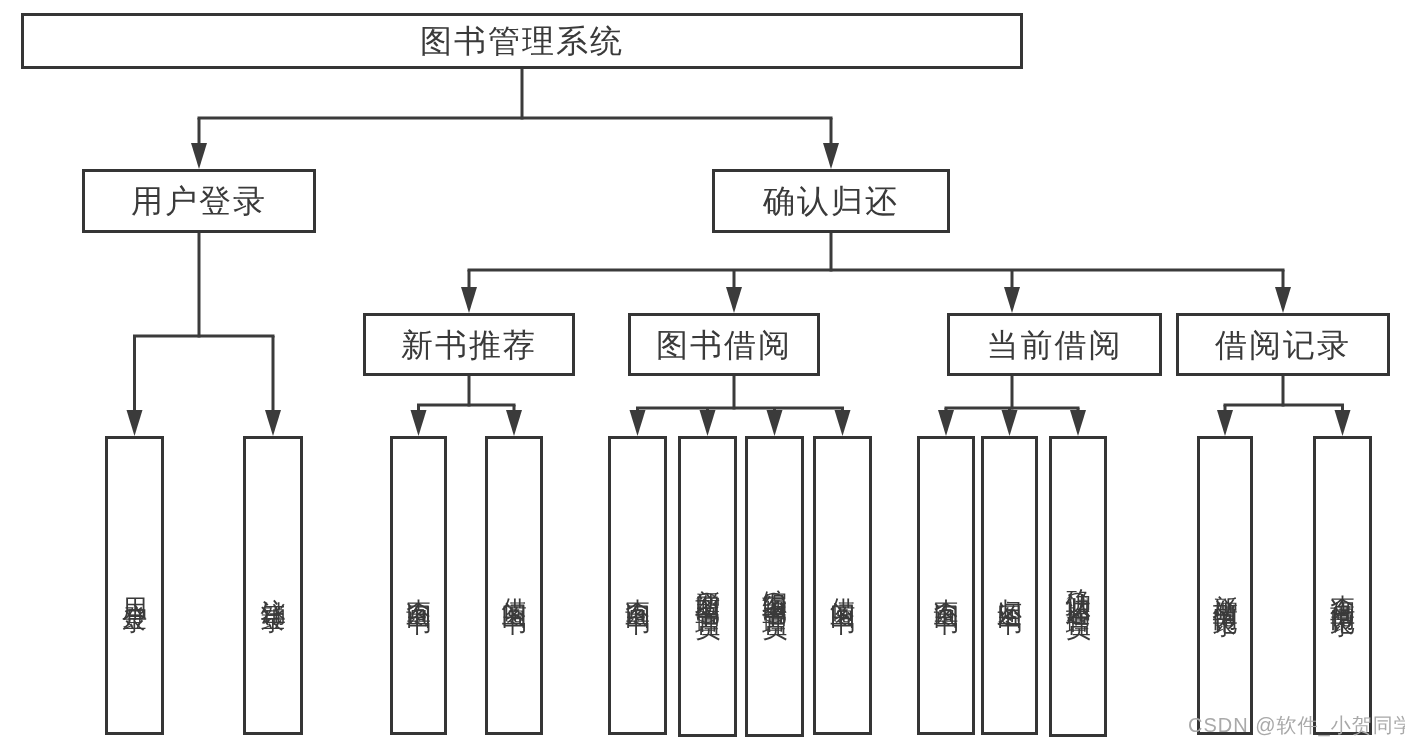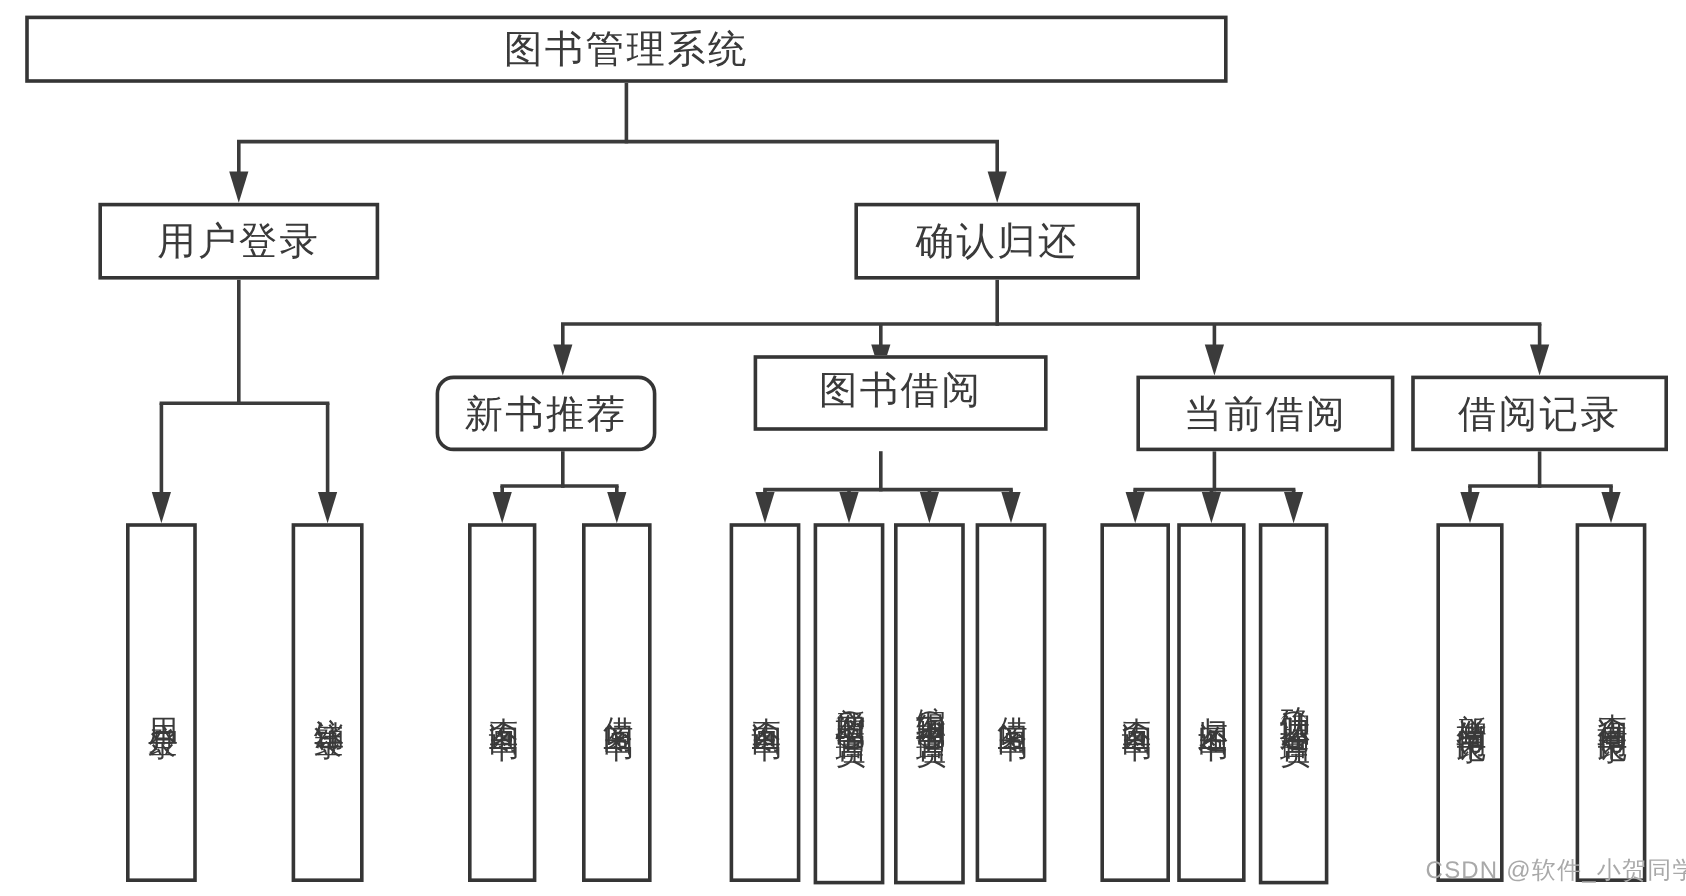--- a/index.html
+++ b/index.html
@@ -141,24 +141,24 @@
     <span class="lbl">图书管理系统</span>
   </div>
 
   <div class="node h" style="left:82px; top:169px; width:234px; height:64px;">
     <span class="lbl">用户登录</span>
   </div>
   <div class="node h" style="left:712px; top:169px; width:238px; height:64px;">
     <span class="lbl">确认归还</span>
   </div>
 
-  <div class="node h" style="left:363px; top:313px; width:184px; height:63px;border-radius:15px;">
+  <div class="node h" style="left:363px; top:313px; width:212px; height:63px;">
     <span class="lbl">新书推荐</span>
   </div>
-  <div class="node h" style="left:628px; top:296px; width:245px; height:63px;font-family:Liberation Mono, monospace;">
+  <div class="node h" style="left:628px; top:313px; width:192px; height:63px;">
     <span class="lbl">图书借阅</span>
   </div>
   <div class="node h" style="left:947px; top:313px; width:215px; height:63px;text-align:center;">
     <span class="lbl">当前借阅</span>
   </div>
   <div class="node h" style="left:1176px; top:313px; width:214px; height:63px;justify-content:center;">
     <span class="lbl">借阅记录</span>
   </div>
 
   <div class="node v" style="left:105px; top:436px; width:59px; height:299px;">

